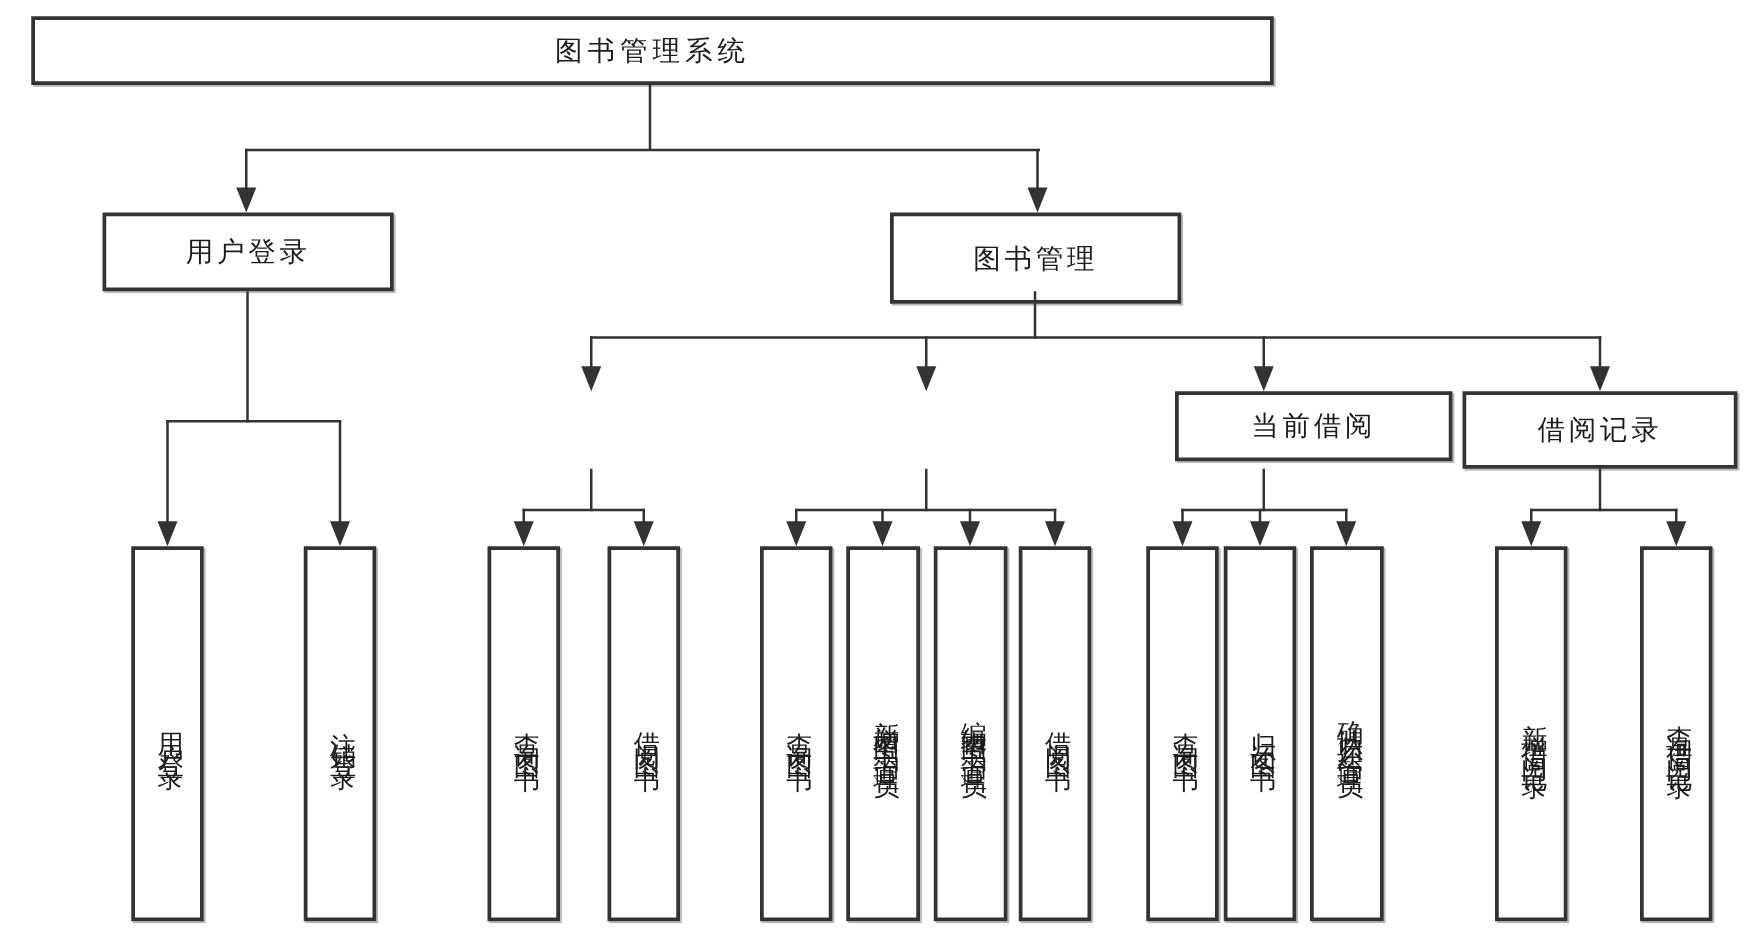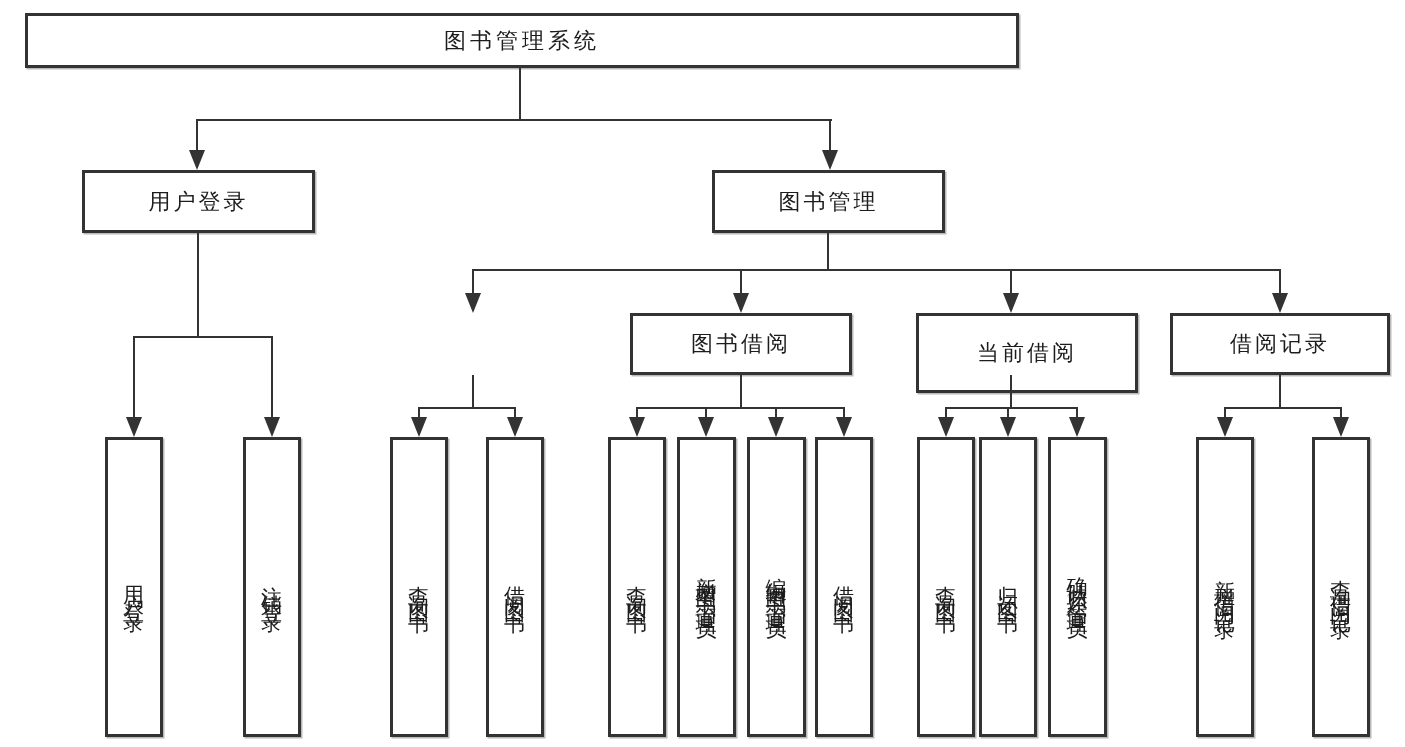--- a/index.html
+++ b/index.html
@@ -1,20 +1,20 @@
 <!DOCTYPE html>
 <html style="--line: #333333; --text: #1c1c1c;"><head>
 <meta charset="utf-8">
 <style>
   :root { --line:#333333; --text:#1c1c1c; --watermark:rgba(168,168,168,0.92); }
   * { margin:0; padding:0; box-sizing:border-box; }
   html,body { background:#ffffff; }
   .canvas {
     position:relative; width:1405px; height:747px; background:#ffffff;
-    font-family:Liberation Sans, sans-serif; color:var(--text); overflow:hidden;border-radius:16px;
+    font-family:Liberation Mono, monospace; color:var(--text); overflow:hidden;border-radius:16px;
   }
   .box {
     position:absolute; background:#fff; border:3px solid var(--line);
     box-shadow:1.5px 1.5px 0 #b9b9b9;
     display:flex; align-items:center; justify-content:center;
   }
   .node-label { font-size:22px; letter-spacing:3px; white-space:nowrap; }
   .root-label { font-size:22px; letter-spacing:4px; }
   .leaf-label {
     writing-mode:vertical-rl; text-orientation:mixed;
@@ -44,21 +44,21 @@
   <div class="vline" style="left:519px;top:68px;height:52px"></div>
   <div class="hline" style="left:196px;top:119px;width:636px"></div>
   <div class="vline" style="left:196px;top:119px;height:34px"></div>
   <div class="vline" style="left:829px;top:119px;height:34px"></div>
   <div class="arrow" style="left:189px;top:150px"></div>
   <div class="arrow" style="left:822px;top:150px"></div>
 
   <div class="box" style="left:82px;top:170px;width:233px;height:63px">
     <span class="node-label">用户登录</span>
   </div>
-  <div class="box" style="left:712px;top:170px;width:233px;height:63px">
+  <div class="box" style="left:712px;top:170px;width:233px;height:73px">
     <span class="node-label">图书管理</span>
   </div>
 
   <div class="vline" style="left:197px;top:233px;height:105px"></div>
   <div class="hline" style="left:133px;top:336px;width:140px"></div>
   <div class="vline" style="left:133px;top:336px;height:83px"></div>
   <div class="vline" style="left:271px;top:336px;height:83px"></div>
   <div class="arrow" style="left:126px;top:417px"></div>
   <div class="arrow" style="left:264px;top:417px"></div>
 
@@ -66,24 +66,21 @@
   <div class="hline" style="left:472px;top:269px;width:809px"></div>
   <div class="vline" style="left:472px;top:269px;height:26px"></div>
   <div class="vline" style="left:740px;top:269px;height:26px"></div>
   <div class="vline" style="left:1010px;top:269px;height:26px"></div>
   <div class="vline" style="left:1279px;top:269px;height:26px"></div>
   <div class="arrow" style="left:465px;top:293px"></div>
   <div class="arrow" style="left:733px;top:293px"></div>
   <div class="arrow" style="left:1003px;top:293px"></div>
   <div class="arrow" style="left:1272px;top:293px"></div>
 
-  <div class="box" style="left:630px;top:313px;width:222px;height:62px">
-    <span class="node-label">图书借阅</span>
-  </div>
-  <div class="box" style="left:916px;top:313px;width:222px;height:80px">
+  <div class="box" style="left:940px;top:313px;width:222px;height:56px">
     <span class="node-label">当前借阅</span>
   </div>
   <div class="box" style="left:1170px;top:313px;width:220px;height:62px">
     <span class="node-label">借阅记录</span>
   </div>
 
   <div class="vline" style="left:472px;top:375px;height:34px"></div>
   <div class="hline" style="left:418px;top:407px;width:98px"></div>
   <div class="vline" style="left:418px;top:407px;height:12px"></div>
   <div class="vline" style="left:514px;top:407px;height:12px"></div>

